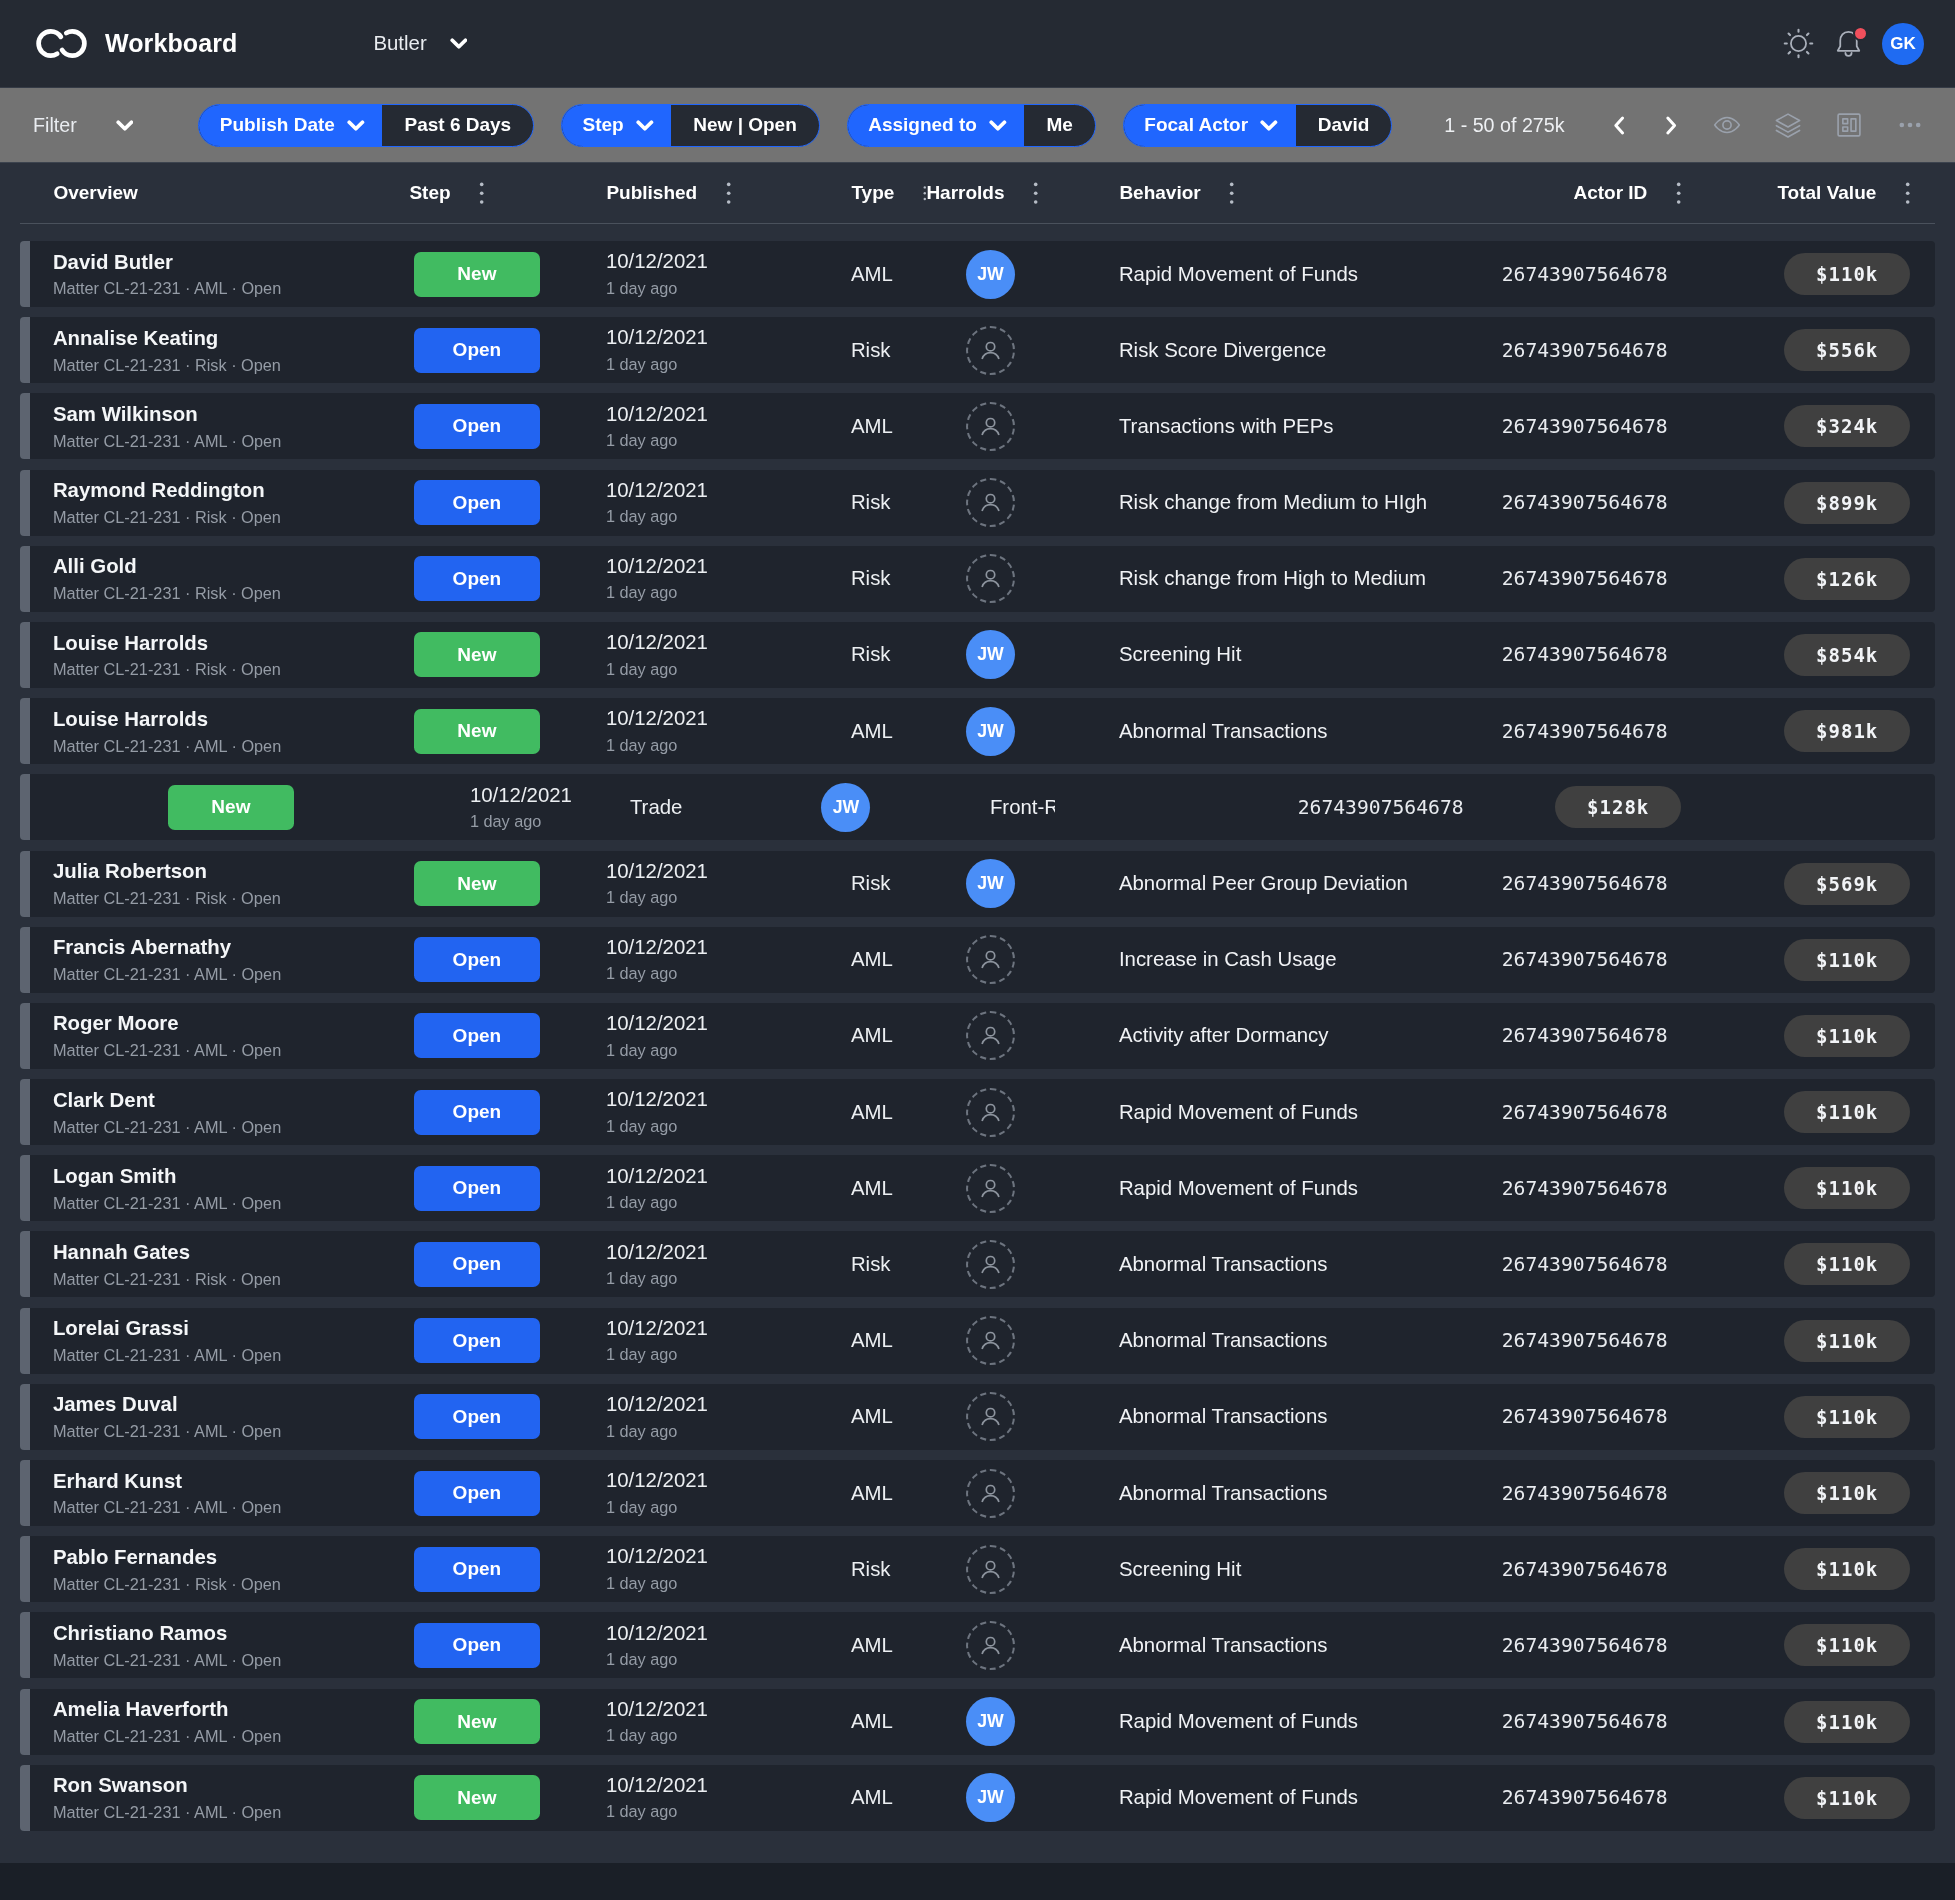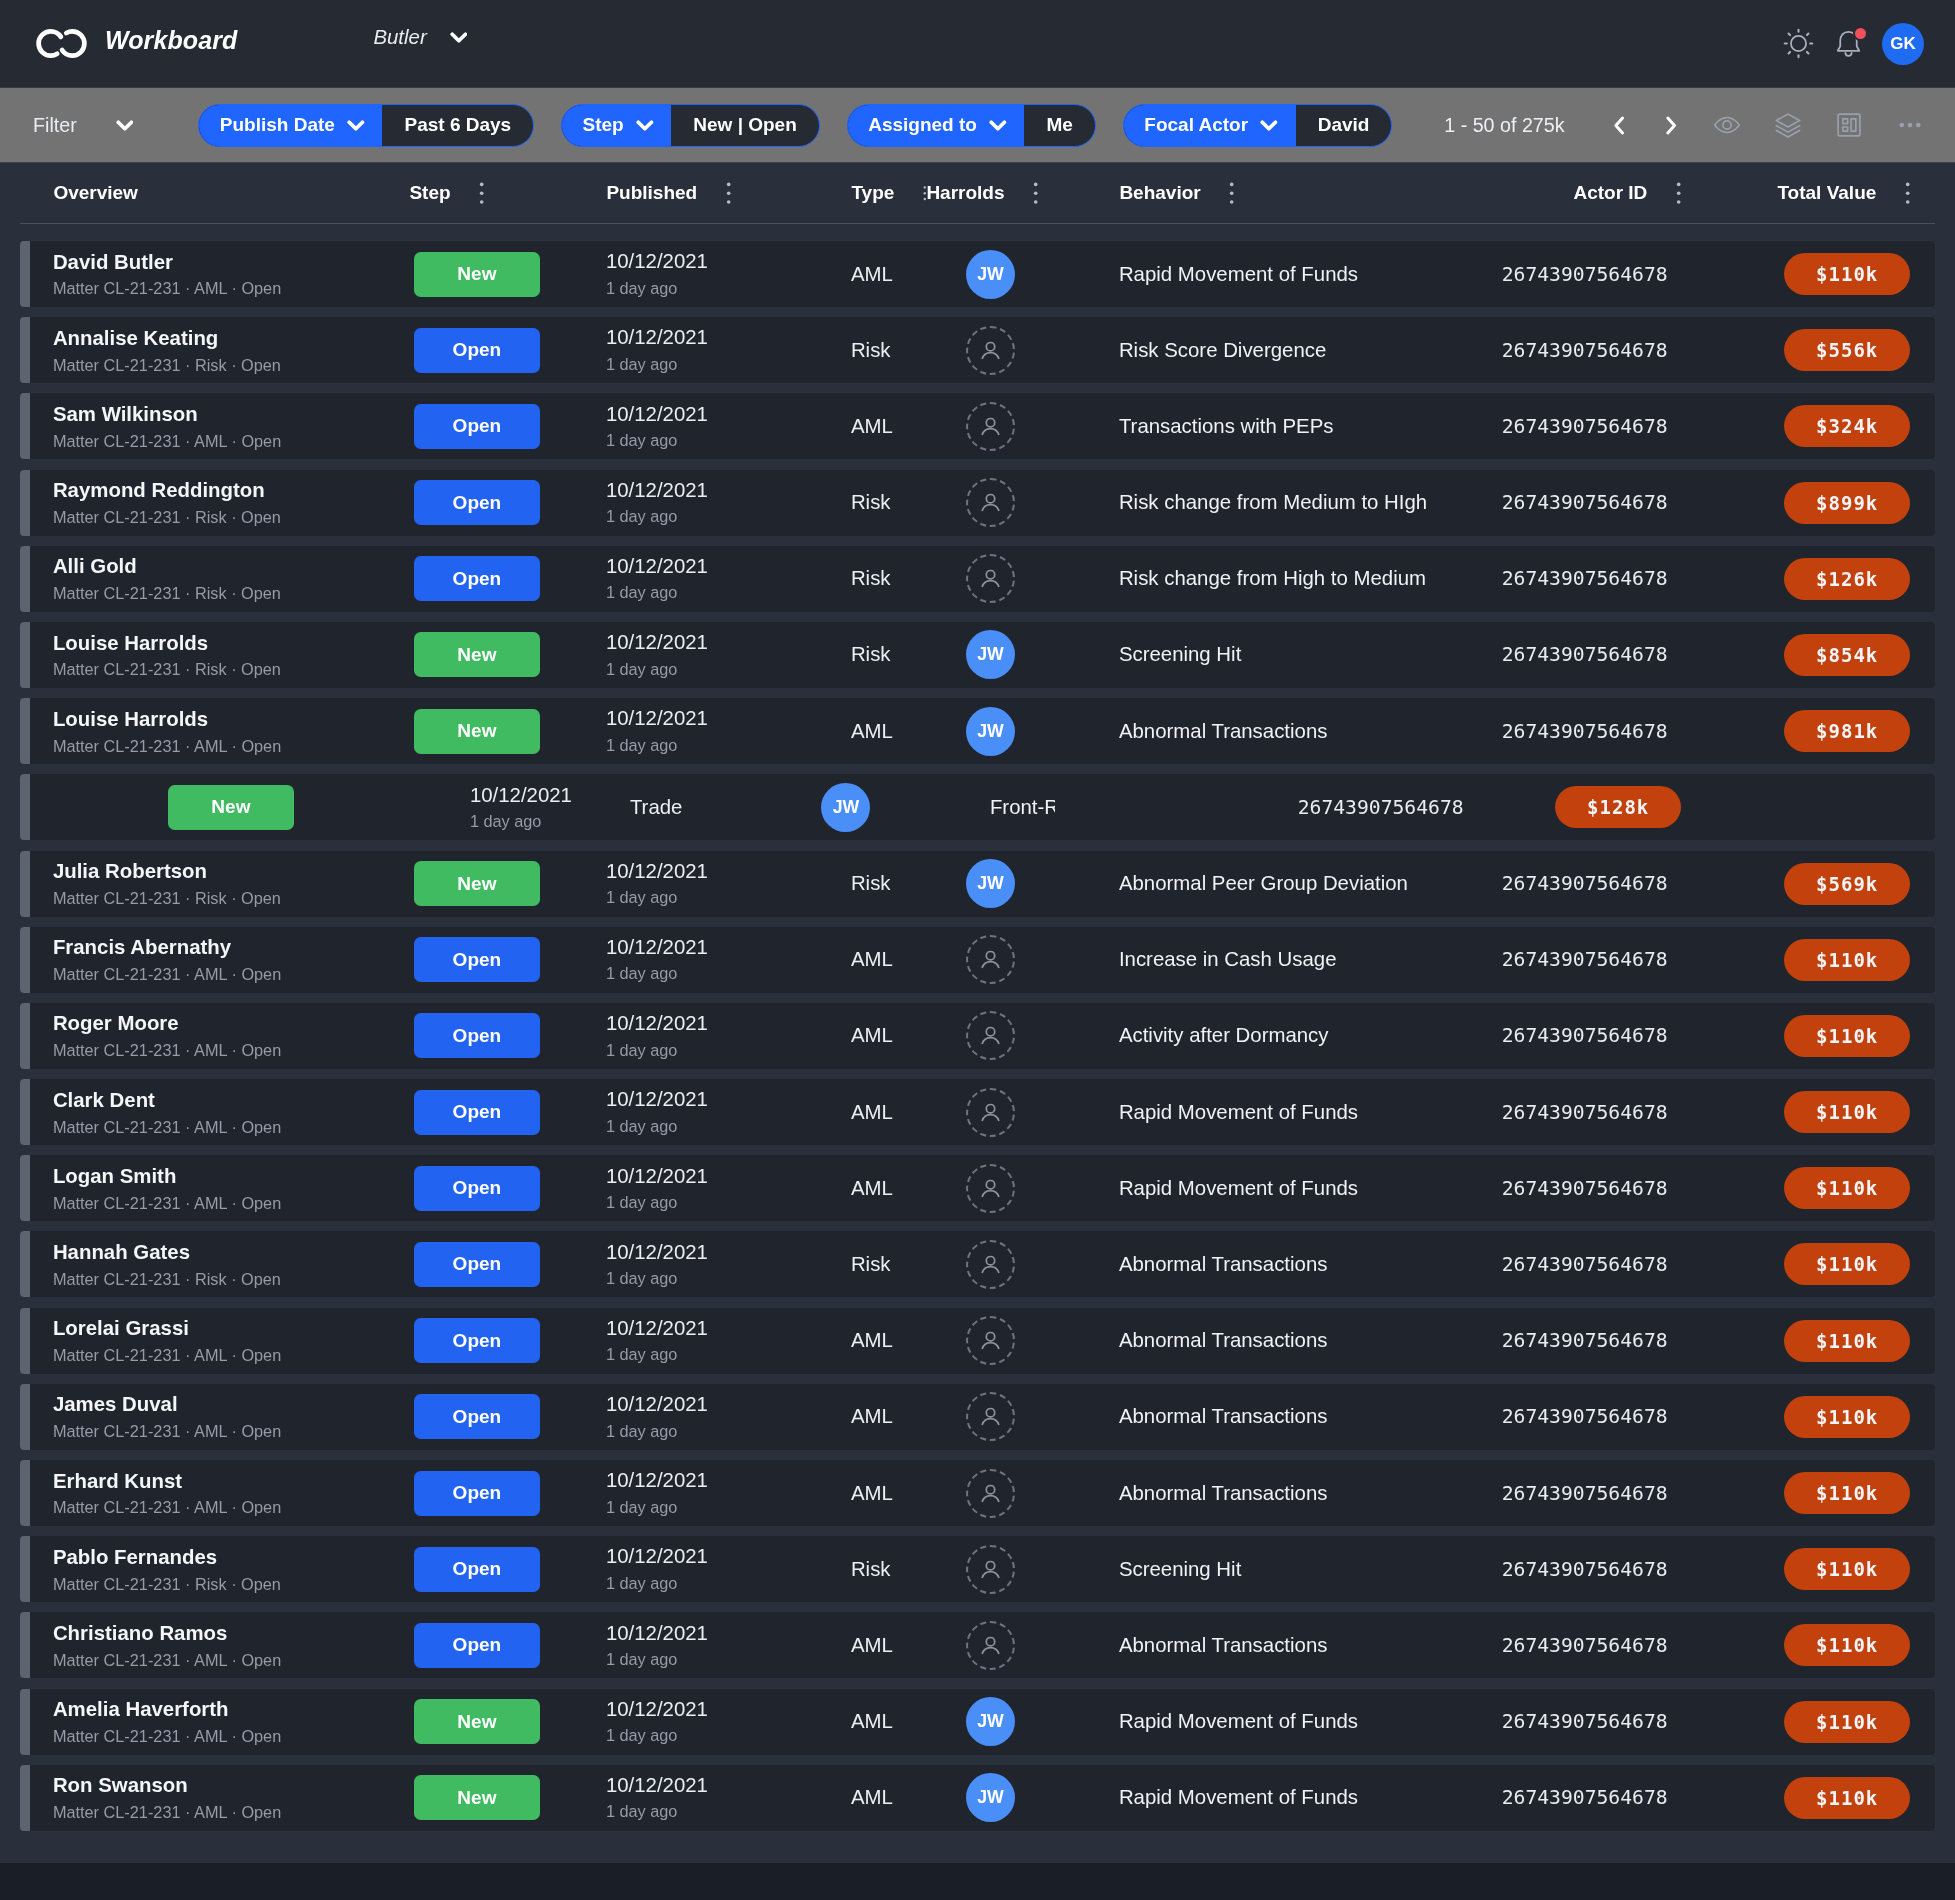--- a/index.html
+++ b/index.html
@@ -10,21 +10,21 @@
     color:#eceef2;
     position:relative;
   }
 
   
   .app-header {
     height:88px; background:#252a33; border-bottom:0.7px solid #353b46;
     display:flex; align-items:center; justify-content:space-between;
     padding:0 31px 0 33px;
   }
-  .h-left { display:flex; align-items:flex-start;font-style:italic; }
+  .h-left { display:flex; align-items:center; }
   .logo-svg { width:57px; height:35px; display:block; }
   .app-title { font-size:25px; font-weight:700; letter-spacing:0.1px; margin-left:15px; color:#ffffff; }
   .nav-dd { display:flex; align-items:center; gap:23px; margin-left:136px; cursor:pointer; }
   .nav-dd .nav-label { font-size:20.4px; color:#e9ecf0; }
   .chev-sm { width:17.7px; height:11px; }
   .chev-sm polyline { fill:none; stroke:#ffffff; stroke-width:3.4; stroke-linecap:round; stroke-linejoin:round; }
   .h-right { display:flex; align-items:center; gap:17px; }
   .icon-btn { background:none; border:none; cursor:pointer; display:flex; align-items:center; justify-content:center; padding:0; position:relative; }
   .sun-svg { width:33px; height:33px; }
   .sun-svg circle { fill:none; stroke:#aab0bb; stroke-width:2.6; }
@@ -85,21 +85,21 @@
   .avatar { width:49px; height:49px; border-radius:50%; display:flex; align-items:center; justify-content:center; flex:none; }
   .avatar.filled { background:#4a8ef7; }
   .avatar .init { font-size:17.7px; font-weight:700; color:#fff; }
   .avatar.empty { border:2px dashed #6d747f; }
   .avatar .person { width:27px; height:27px; display:none; }
   .avatar.empty .person { display:block; }
   .avatar .person circle, .avatar .person path { fill:none; stroke:#8d949e; stroke-width:2; }
   .c-behavior { padding-left:64px; font-size:20.4px; color:#f0f2f5; white-space:nowrap; overflow:hidden; }
   .c-actor { text-align:right; padding-right:13.6px; font-family:"DejaVu Sans Mono", monospace; font-size:19.7px; color:#e8ebef; }
   .c-value { display:flex; justify-content:flex-end; }
-  .value-pill { width:126px; height:42px; border-radius:21px; background:#c2410c;
+  .value-pill { width:126px; height:42px; border-radius:21px; background:#404040;
     display:flex; align-items:center; justify-content:center;
     font-size:19px; font-weight:700; letter-spacing:1px; color:#f2f4f7;
     font-family:"DejaVu Sans Mono", monospace; }
 
   .footer-band { position:absolute; left:0; bottom:0; width:100%; height:38px; background:#1a1f27; }
 </style>
 </head>
 <body>
 
 <header class="app-header">

